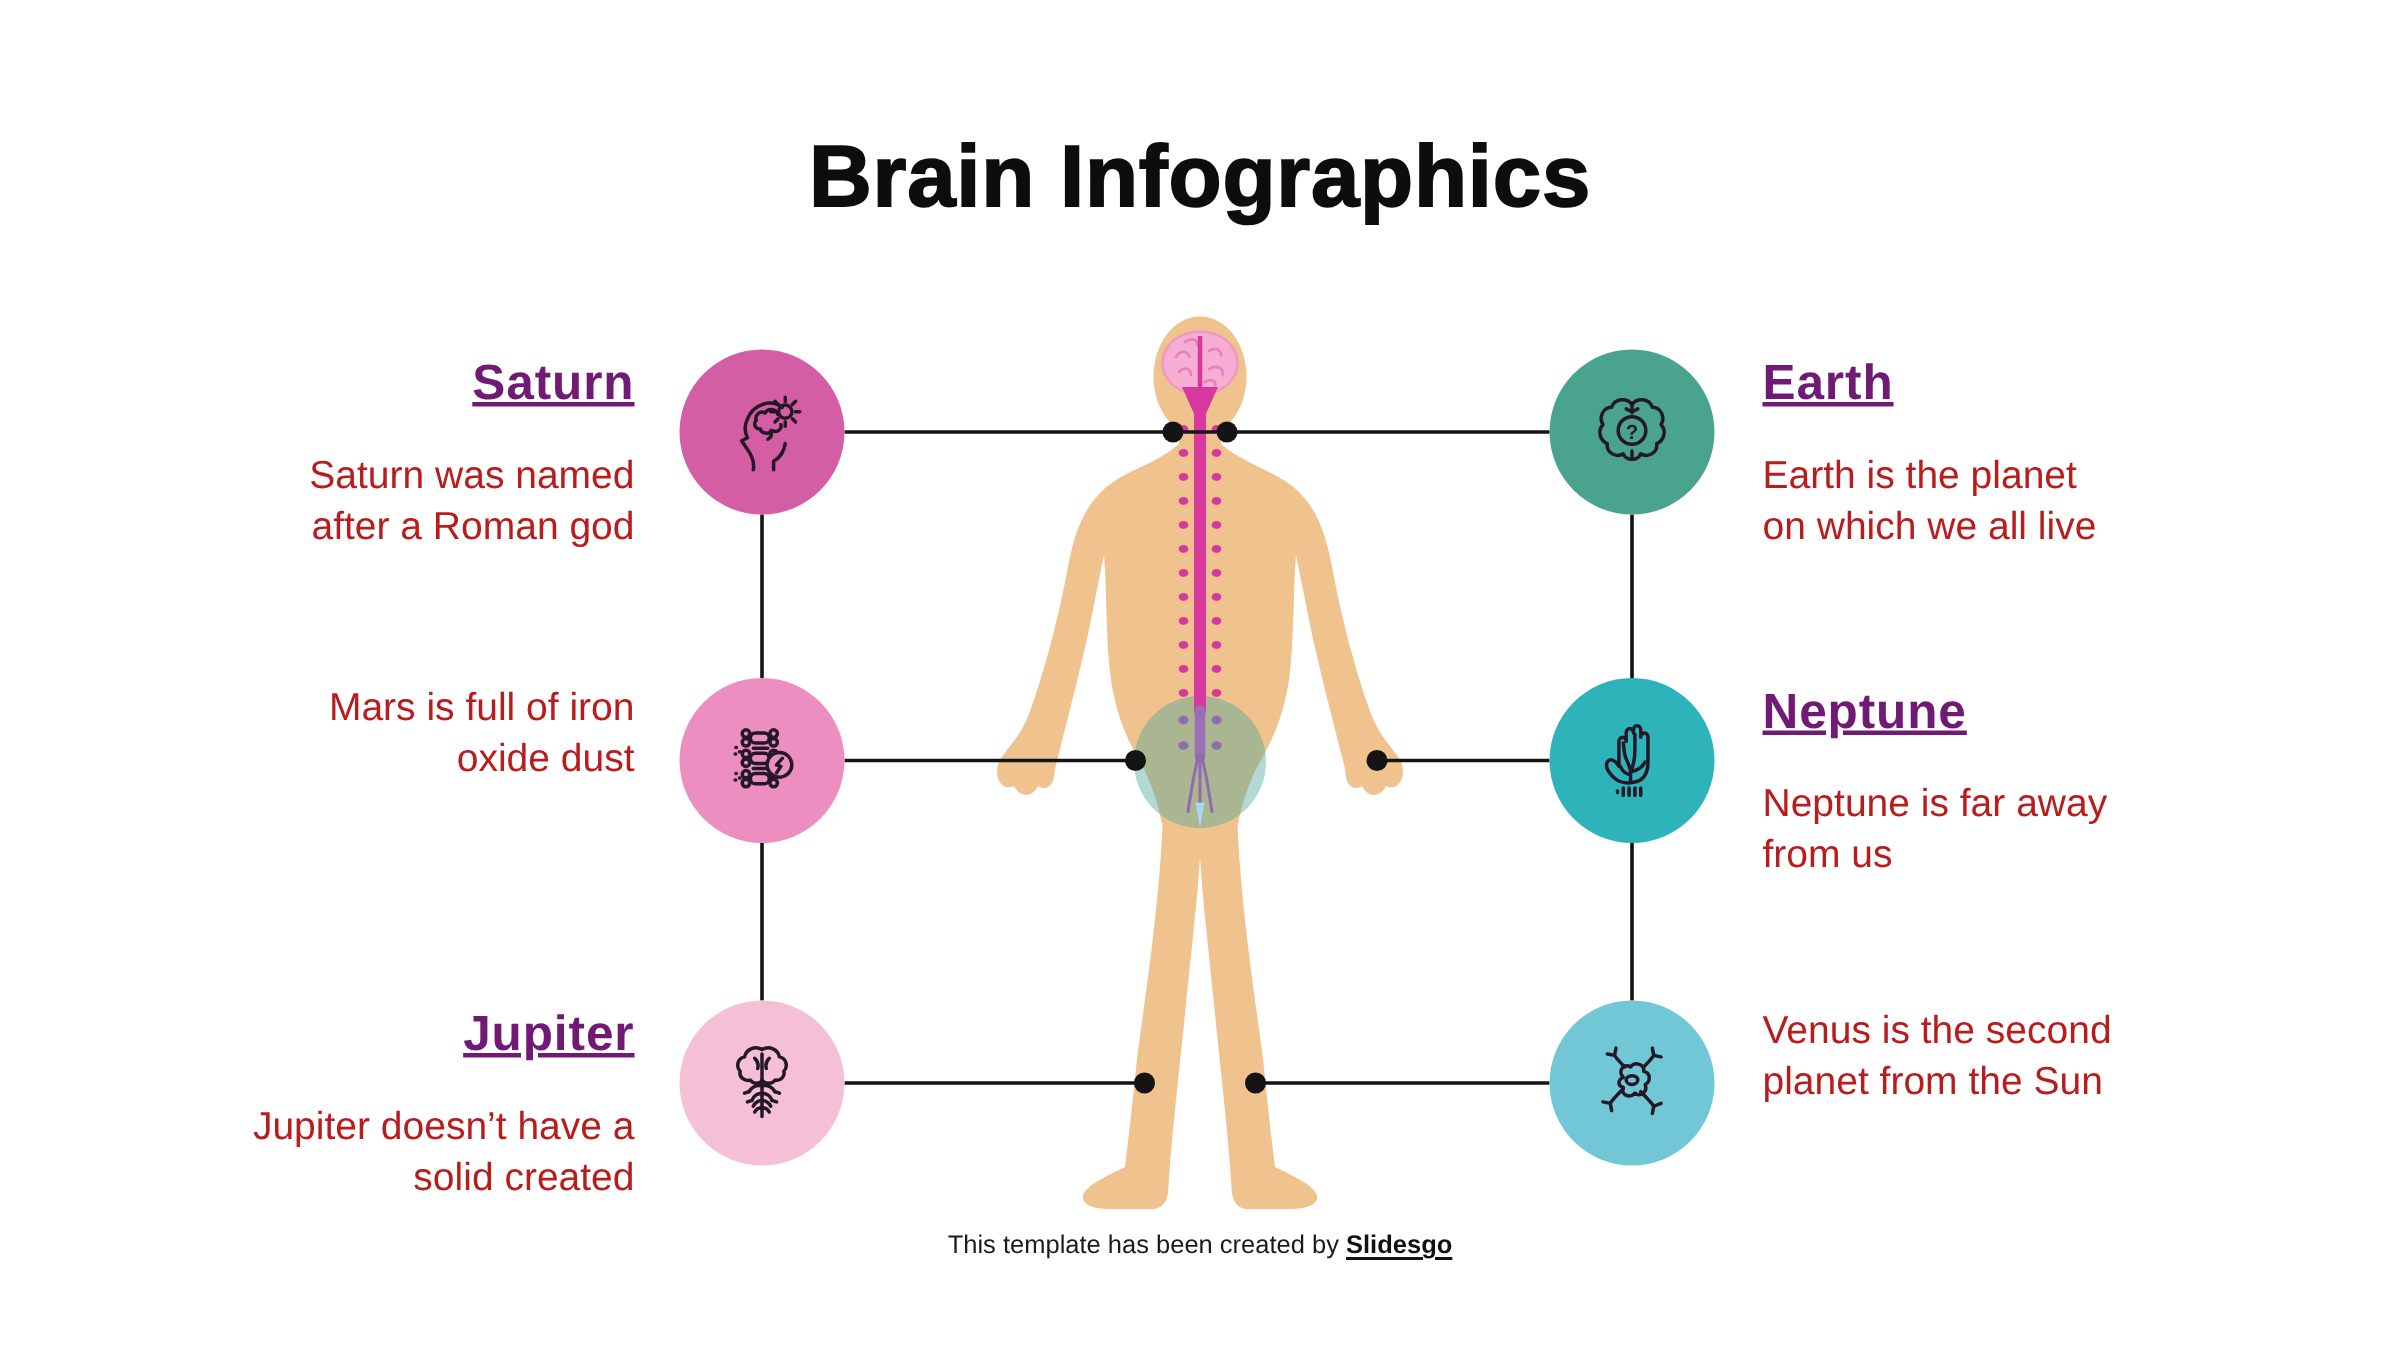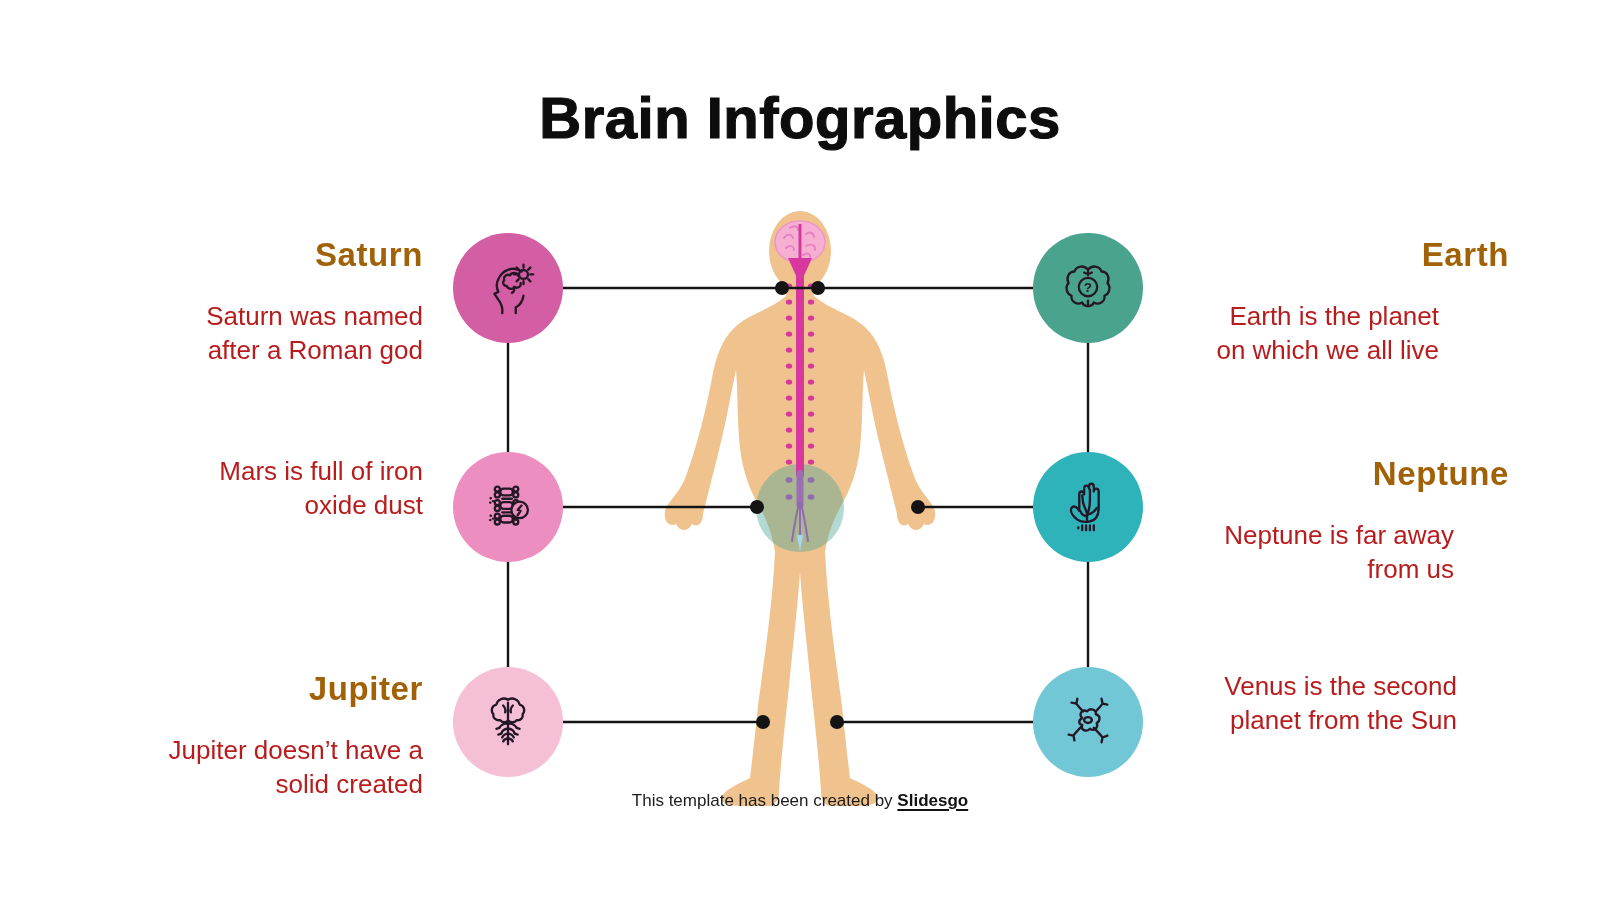--- a/index.html
+++ b/index.html
@@ -7,26 +7,26 @@
        font-family:"Liberation Sans",sans-serif;color:#111;}
   .slide{position:absolute;inset:0;background:#fff;}
   .title{position:absolute;top:84px;left:0;width:100%;margin:0;text-align:center;
          font-size:58px;font-weight:bold;letter-spacing:.5px;color:#0d0d0d;
          -webkit-text-stroke:1.2px #0d0d0d;}
   svg.figure{position:absolute;left:0;top:0;z-index:1;}
   .circle{position:absolute;width:110px;height:110px;border-radius:50%;
           display:flex;align-items:center;justify-content:center;z-index:3;}
   .tb{position:absolute;z-index:2;}
   .tb h2{margin:0 0 26px 0;font-size:33px;line-height:1.15;font-weight:bold;
-         letter-spacing:.6px;color:#a16207;}
+         letter-spacing:.6px;color:#701a75;text-decoration:underline;}
   .tb p{margin:0;font-size:26px;line-height:1.3;color:#b91c1c;}
   .tb.left{width:300px;text-align:right;}
   .tb.left p{margin-left:auto;}
-  .tb.right{width:310px;text-align:right;margin-left:24px;}
-  .footer{position:absolute;top:791px;left:0;width:100%;text-align:center;
+  .tb.right{width:310px;text-align:left;}
+  .footer{position:absolute;top:820px;left:0;width:100%;text-align:center;
           font-size:17px;color:#1b1b1b;z-index:2;}
   .footer .brand{font-weight:bold;text-decoration:underline;text-underline-offset:3px;
                  text-decoration-thickness:2px;color:#111;cursor:pointer;}
   .icon{stroke:#241726;fill:none;stroke-width:2.4;stroke-linecap:round;stroke-linejoin:round;}
 </style>
 </head>
 <body>
 
 <div class="slide">
 

